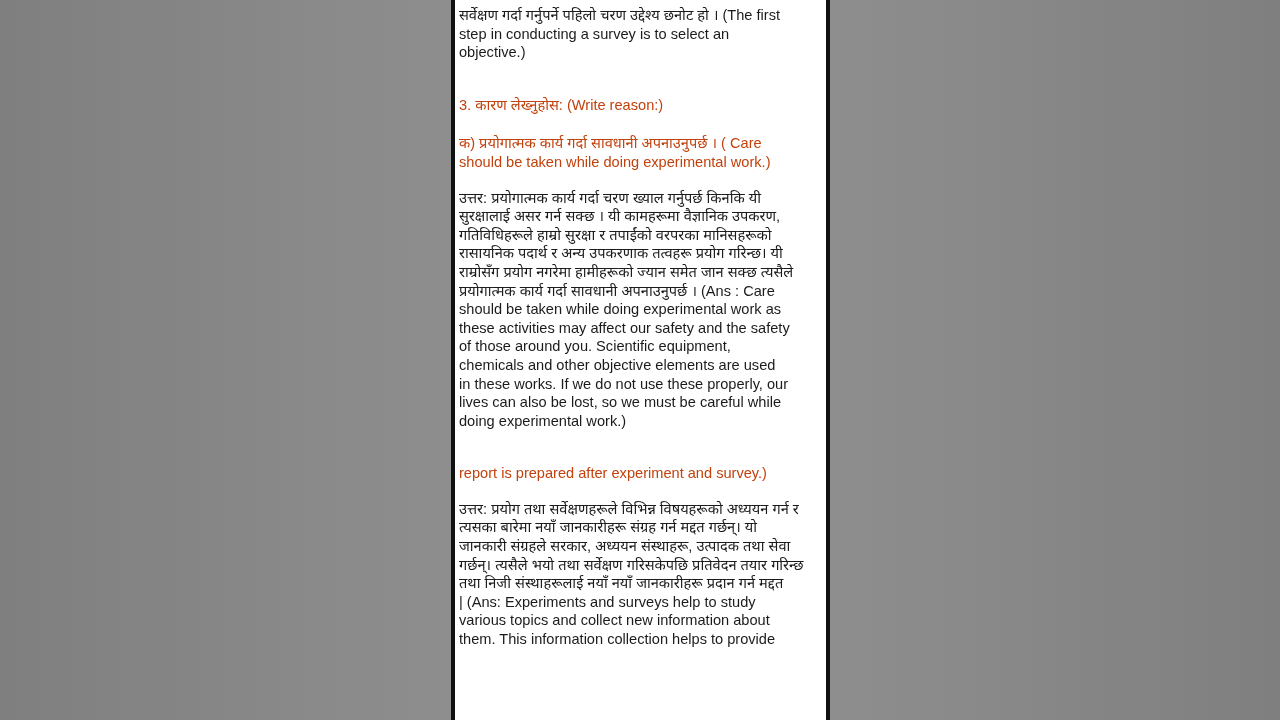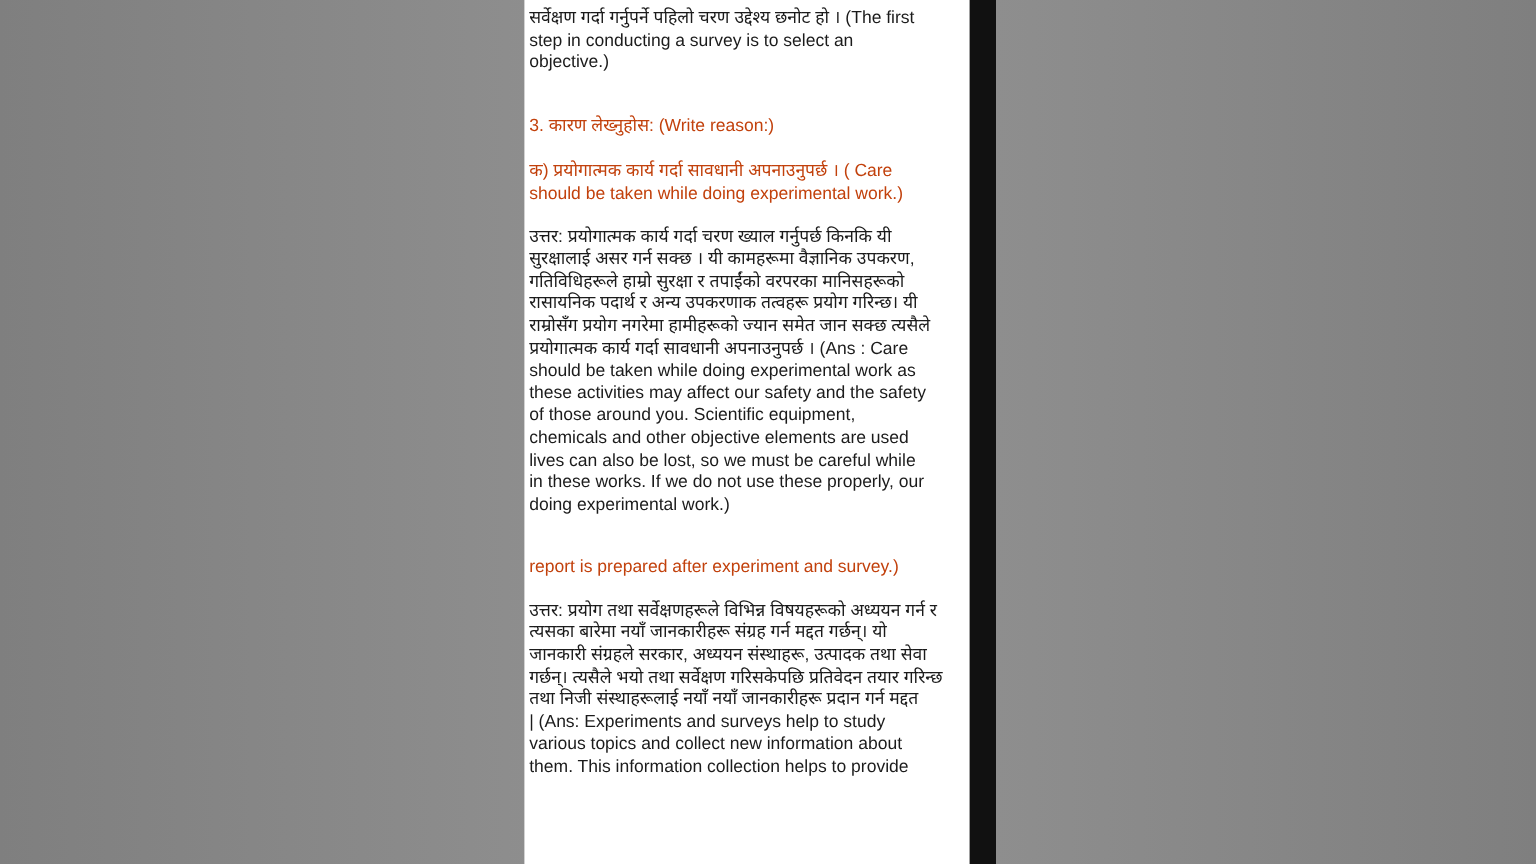--- a/index.html
+++ b/index.html
@@ -13,21 +13,21 @@
     position: absolute; top: 0; height: 720px;
     background: linear-gradient(90deg, #7f7f7f, #8e8e8e);
   }
   .bg-left { left: 0; width: 451px; }
   .bg-right { left: 830px; width: 450px; background: linear-gradient(90deg, #8e8e8e, #7f7f7f); }
   .frame {
     position: absolute; left: 451px; top: 0; width: 379px; height: 720px;
     background: #111; 
   }
   .page {
-    position: absolute; left: 437px; top: 0; width: 371px; height: 720px;
+    position: absolute; left: 455px; top: 0; width: 371px; height: 720px;
     background: #ffffff; overflow: hidden;
   }
   .content {
     padding: 6px 4px 0 4px;
     font-size: 14.6px; line-height: 18.6px; color: #1b1b1b;
   }
   .content p { margin: 0; }
   .para { margin-bottom: 0; }
   .heading { color: #c2410c; }
   .gap-big { height: 34px; }
@@ -68,22 +68,22 @@
       <p class="line">उत्तर: प्रयोगात्मक कार्य गर्दा चरण ख्याल गर्नुपर्छ किनकि यी</p>
       <p class="line">सुरक्षालाई असर गर्न सक्छ । यी कामहरूमा वैज्ञानिक उपकरण,</p>
       <p class="line">गतिविधिहरूले हाम्रो सुरक्षा र तपाईंको वरपरका मानिसहरूको</p>
       <p class="line">रासायनिक पदार्थ र अन्य उपकरणाक तत्वहरू प्रयोग गरिन्छ। यी</p>
       <p class="line">राम्रोसँग प्रयोग नगरेमा हामीहरूको ज्यान समेत जान सक्छ त्यसैले</p>
       <p class="line">प्रयोगात्मक कार्य गर्दा सावधानी अपनाउनुपर्छ । (Ans : Care</p>
       <p class="line">should be taken while doing experimental work as</p>
       <p class="line">these activities may affect our safety and the safety</p>
       <p class="line">of those around you. Scientific equipment,</p>
       <p class="line">chemicals and other objective elements are used</p>
+      <p class="line">in these works. If we do not use these properly, our</p>
       <p class="line">lives can also be lost, so we must be careful while</p>
-      <p class="line">in these works. If we do not use these properly, our</p>
       <p class="line">doing experimental work.)</p>
     </div>
 
     <div class="gap-big"></div>
 
     <div class="heading">
       <p class="line">report is prepared after experiment and survey.)</p>
     </div>
 
     <div class="gap-sm"></div>

